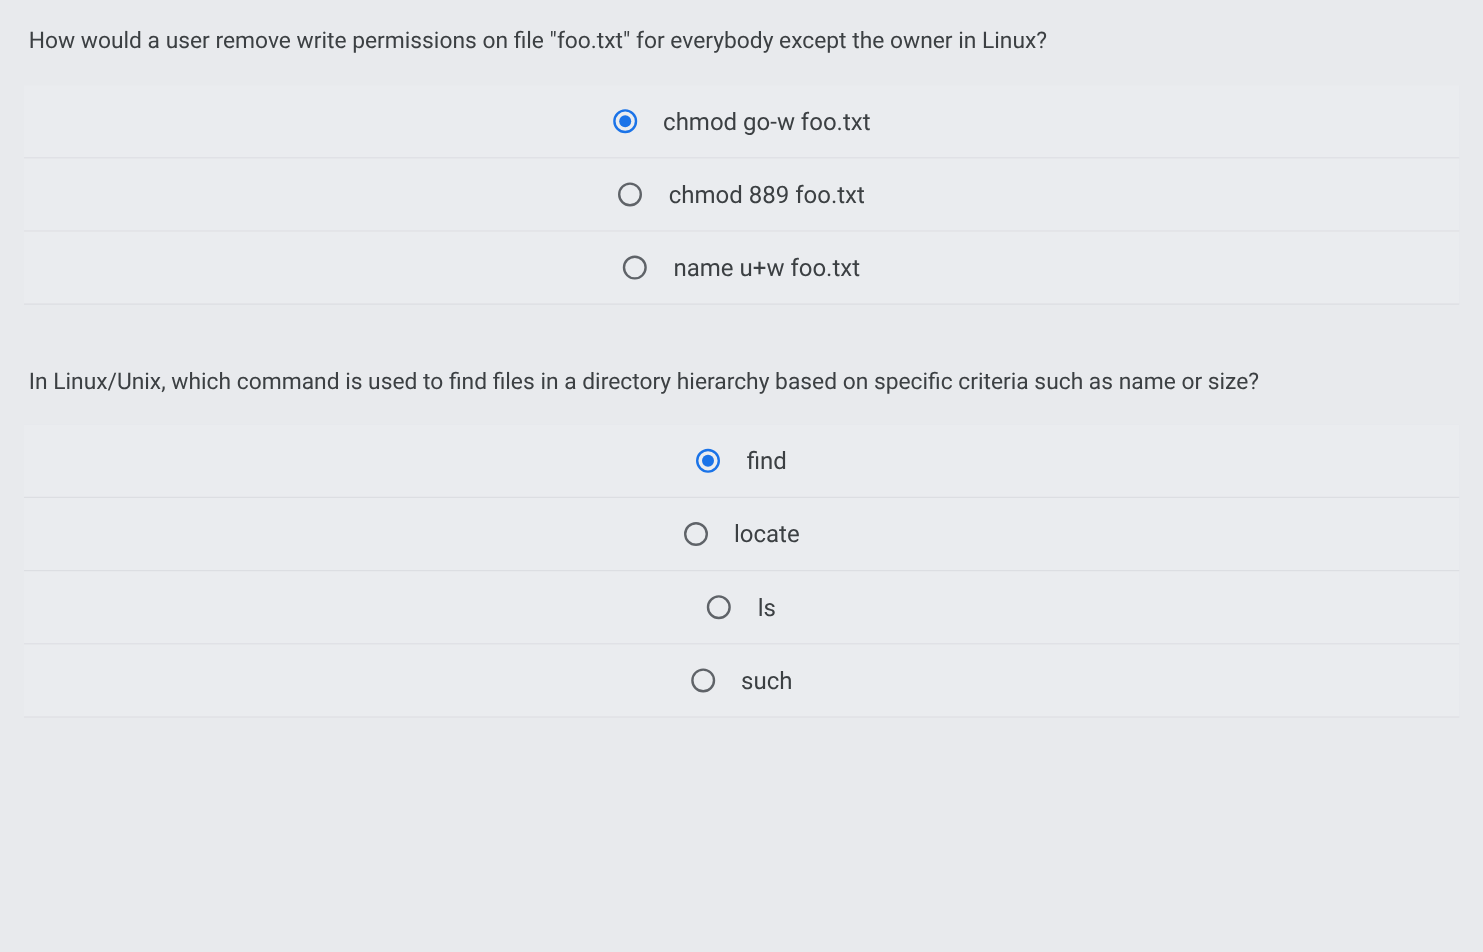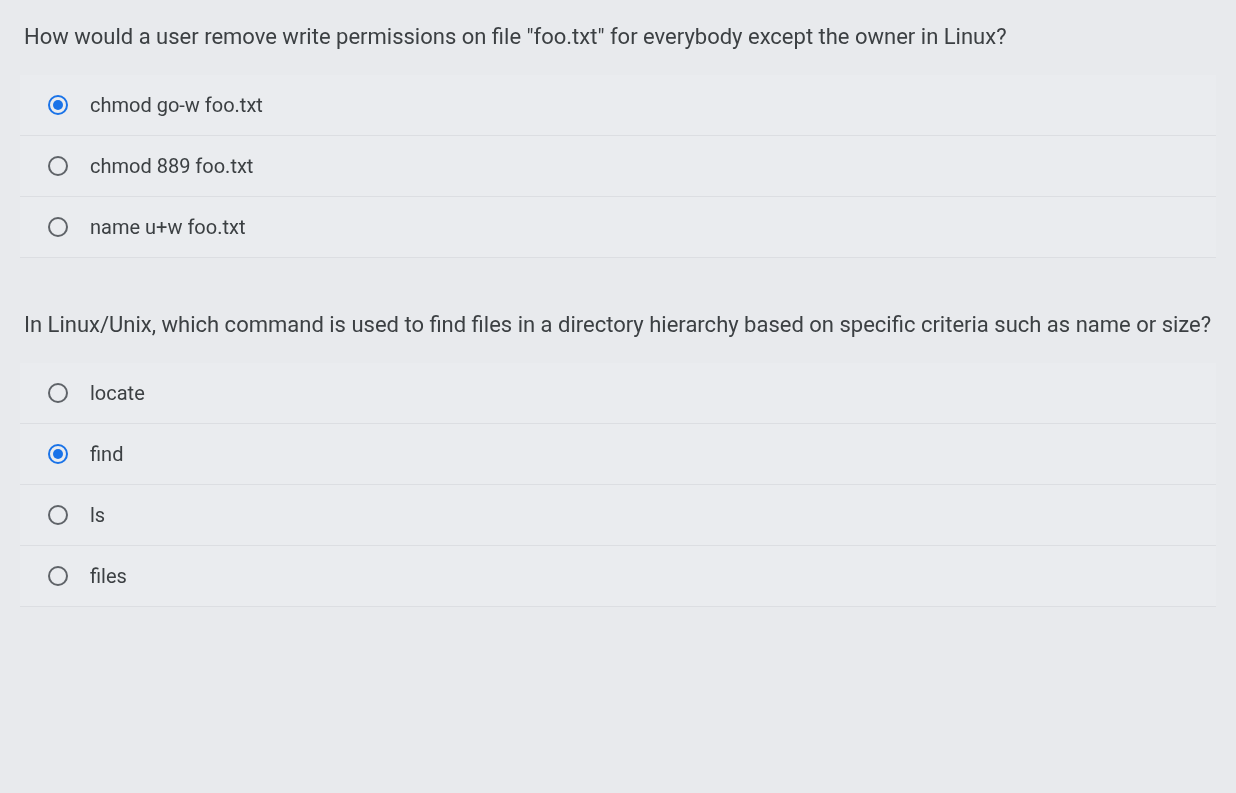--- a/index.html
+++ b/index.html
@@ -11,38 +11,39 @@
     width: 1236px;
     min-height: 793px;
   }
   .quiz-container {
     padding: 20px 20px 10px 20px;
   }
   .question-block {
     margin-bottom: 50px;
   }
   .question-text {
-    font-size: 22px;
+    font-size: 19px;
     font-weight: 400;
     color: #3c4043;
     margin-bottom: 22px;
     line-height: 1.5;
     padding-left: 4px;
   }
   .options-group {
     display: flex;
     flex-direction: column;
   }
   .option-row {
     display: flex;
     align-items: center;
     padding: 18px 28px;
     background: rgba(235, 237, 240, 0.6);
     border-bottom: 1px solid rgba(200, 203, 208, 0.4);
     cursor: pointer;
+    justify-content: center;
   }
   .radio {
     width: 20px;
     height: 20px;
     border: 2px solid #5f6368;
     border-radius: 50%;
     margin-right: 22px;
     flex-shrink: 0;
     position: relative;
     background: transparent;
@@ -93,35 +94,35 @@
 
 
     </div>
   </div>
 
   <div class="question-block">
     <div class="question-text">In Linux/Unix, which command is used to find files in a directory hierarchy based on specific criteria such as name or size?</div>
     <div class="options-group">
 
       <div class="option-row">
-        <span class="radio"></span>
-        <span class="option-label">locate</span>
+        <span class="radio selected"></span>
+        <span class="option-label">find</span>
       </div>
 
       <div class="option-row">
-        <span class="radio selected"></span>
-        <span class="option-label">find</span>
+        <span class="radio"></span>
+        <span class="option-label">locate</span>
       </div>
 
       <div class="option-row">
         <span class="radio"></span>
         <span class="option-label">ls</span>
       </div>
 
       <div class="option-row">
         <span class="radio"></span>
-        <span class="option-label">files</span>
+        <span class="option-label">such</span>
       </div>
 
     </div>
   </div>
 
 </div>
 
 </body></html>

